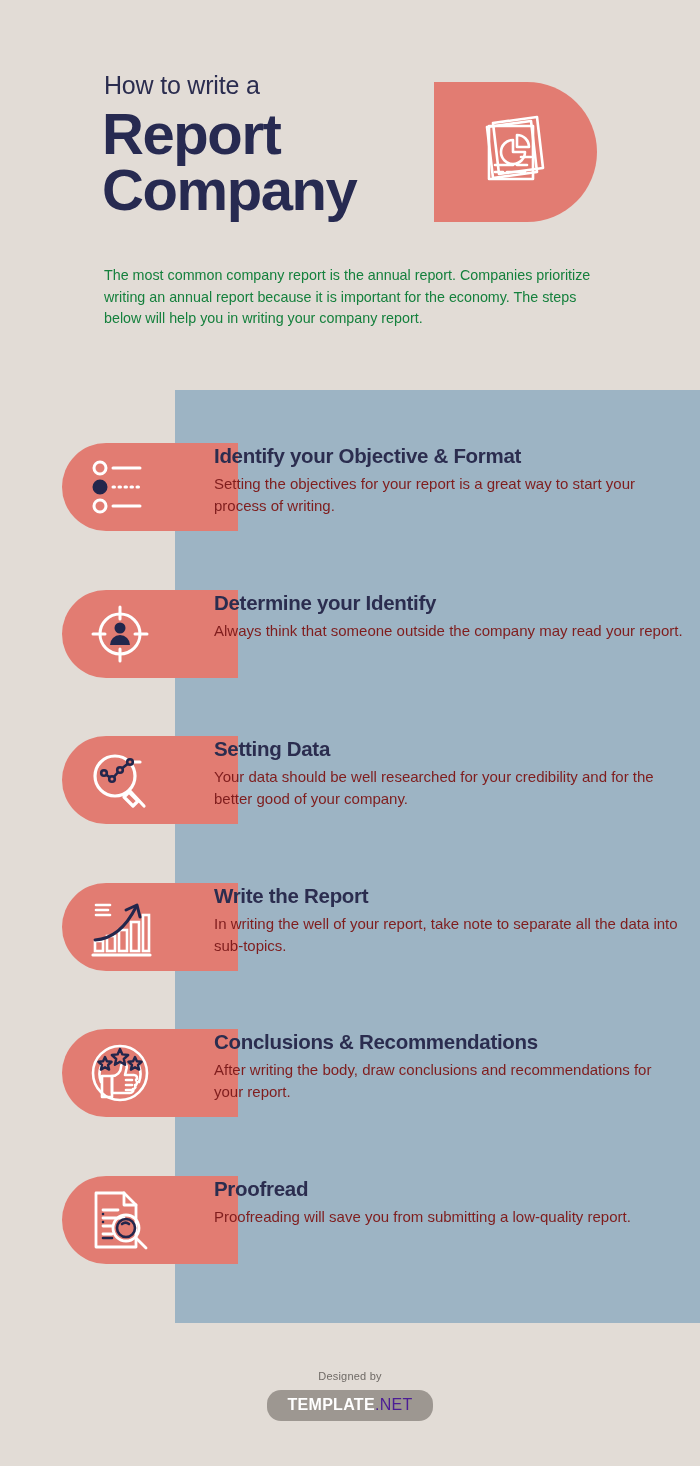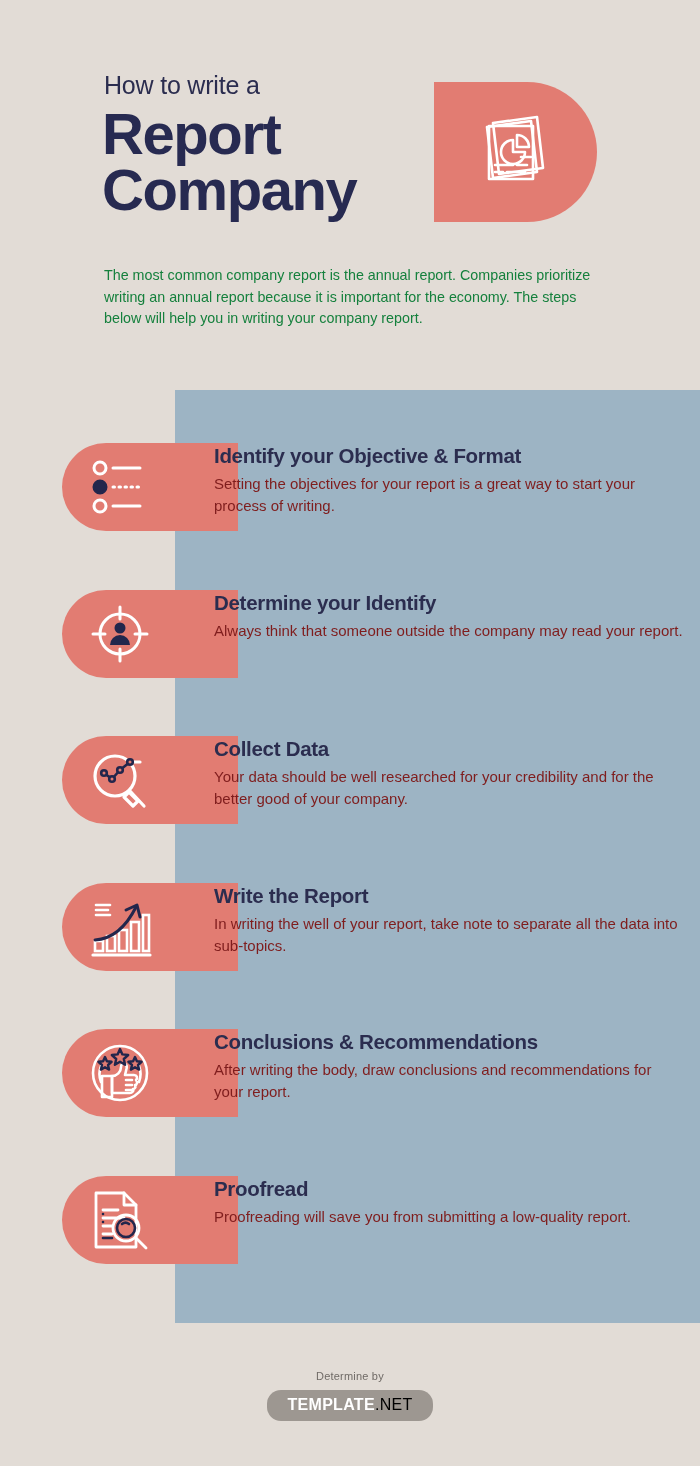--- a/index.html
+++ b/index.html
@@ -67,21 +67,21 @@
 
   
   #footer { position:absolute; left:0; top:1370px; width:700px; text-align:center; }
   #designed-by { font-size:11px; color:#6f6a66; letter-spacing:0.2px; }
   #brand-pill {
     display:inline-block; margin-top:8px;
     background:#9d9791; color:#ffffff;
     padding:6px 20px 7px; border-radius:14px;
     font-size:16px; font-weight:700; letter-spacing:0.3px;
   }
-  #brand-pill .net { font-weight:400; color:#000000; }
+  #brand-pill .net { font-weight:400; color:#4c1d95; }
 </style>
 </head>
 <body>
 
 <div id="header">
 
   <div id="kicker">How to write a</div>
 
   <div id="main-title">
     <span>Report</span>
@@ -160,21 +160,21 @@
     </g>
     <g fill="none" stroke="#22264c" stroke-width="2.6" stroke-linecap="round" stroke-linejoin="round">
       <polyline points="16,25 24,31 32,22 42,14"></polyline>
       <circle cx="16" cy="25" r="2.8" fill="#e27c72"></circle>
       <circle cx="24" cy="31" r="2.8" fill="#e27c72"></circle>
       <circle cx="32" cy="22" r="2.8" fill="#e27c72"></circle>
       <circle cx="42" cy="14" r="2.8" fill="#e27c72"></circle>
     </g>
   </svg>
   <div class="step-text">
-    <div class="step-title">Collect Data</div>
+    <div class="step-title">Setting Data</div>
     <div class="step-desc">Your data should be well researched for your credibility and for the better good of your company.</div>
   </div>
 </div>
 
 <div class="step" style="top:883px;">
   <div class="pill"></div>
   <svg class="step-icon" viewBox="0 0 64 64">
     <g fill="none" stroke="#ffffff" stroke-width="2.6" stroke-linecap="round">
       <line x1="8" y1="10" x2="22" y2="10"></line>
       <line x1="8" y1="15" x2="20" y2="15"></line>
@@ -243,15 +243,15 @@
       <line x1="15" y1="50" x2="24" y2="50"></line>
     </g>
   </svg>
   <div class="step-text">
     <div class="step-title">Proofread</div>
     <div class="step-desc">Proofreading will save you from submitting a low-quality report.</div>
   </div>
 </div>
 
 <div id="footer">
-  <div id="designed-by">Determine by</div>
+  <div id="designed-by">Designed by</div>
   <div id="brand-pill"><span>TEMPLATE</span><span class="net">.NET</span></div>
 </div>
 
 </body></html>

